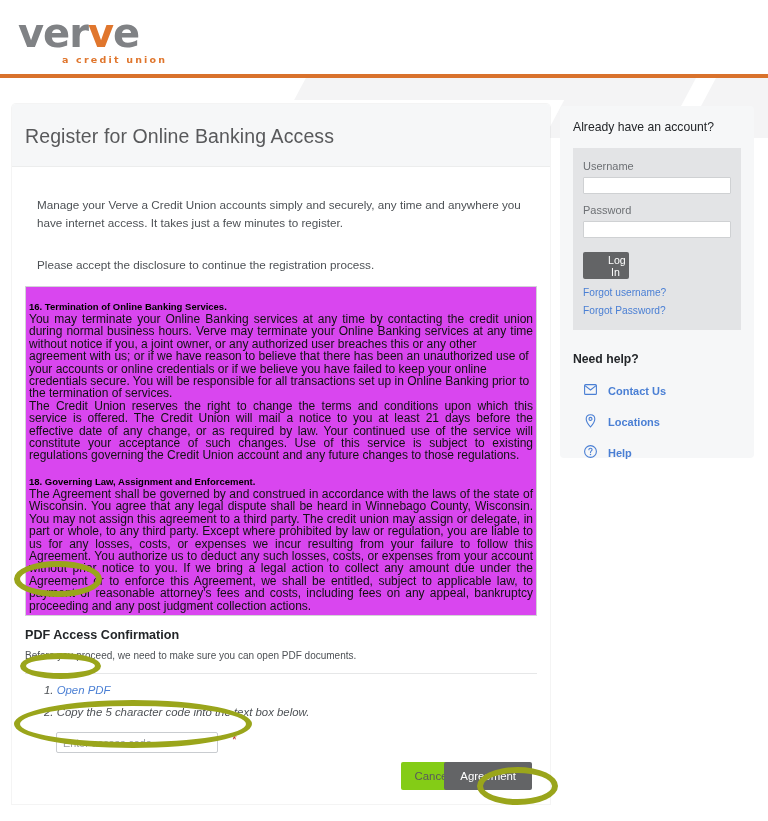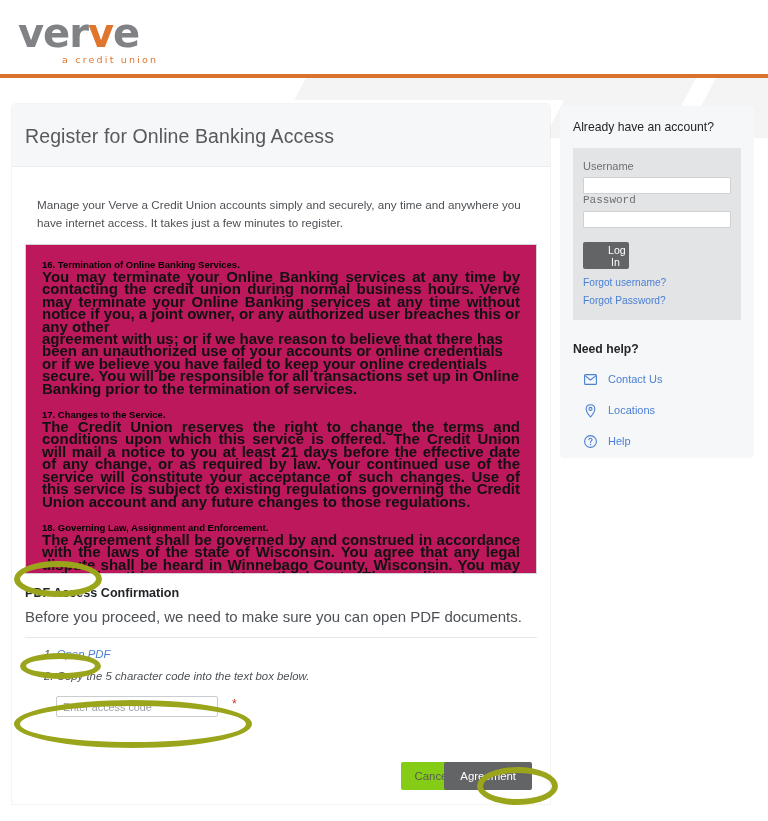--- a/index.html
+++ b/index.html
@@ -30,21 +30,21 @@
     letter-spacing: -1px;
     color: #808285;
     line-height: 42px;
     white-space: nowrap;
   }
   .logo-word .v-accent { color: #e0762d; }
   .logo-tag {
     position: absolute; left: 44px; top: 42px;
     font-family: "DejaVu Sans", sans-serif;
     font-size: 9.5px;
-    font-weight: normal;
+    font-weight: bold;
     letter-spacing: 2.2px;
     color: #e0762d;
     white-space: nowrap;
   }
   .orange-rule {
     position: absolute; left: 0; top: 74px;
     width: 768px; height: 4px;
     background: #d9722c;
   }
 
@@ -98,49 +98,48 @@
     max-width: 505px;
   }
   .intro-p.second { padding-top: 12px; }
 
   
   .disclosure {
     position: relative;
     margin-top: 10px;
     height: 330px;
     border: 1px solid #d2d4d6;
-    background: #be185d;
+    background: #d946ef;
     overflow: hidden;
-    padding: 0 16px;
+    padding: 0 3px;
   }
   .disc-clip {
     position: relative;
     margin-top: -12px;
   }
   .disc-ghost {
     height: 12px;
     overflow: hidden;
     font-size: 9.3px;
     color: #111;
     line-height: 13px;
   }
   .disc-h {
     font-size: 9.5px;
     font-weight: bold;
     color: #000;
     margin: 13px 0 0 0;
     line-height: 13px;
   }
   .disc-p {
-    font-size: 15px;
+    font-size: 12px;
     color: #111;
     margin: 0;
     line-height: 12.4px;
     text-align: justify;
-    font-weight: bold;
   }
   .disc-p.nojust { text-align: left; }
 
   
   .agree-row {
     position: relative;
     margin-top: 12px;
     height: 26px;
   }
   .chk {
@@ -164,21 +163,21 @@
 
   
   .sec-title {
     margin: 12px 0 0 0;
     font-size: 12.6px;
     font-weight: bold;
     color: #232629;
   }
   .sec-sub {
     margin: 8px 0 8px 0;
-    font-size: 15px;
+    font-size: 10px;
     color: #4d5155;
   }
   .hr-light {
     margin-top: 12px;
     height: 1px;
     background: #e6e7e8;
   }
   .step {
     margin: 10px 0 0 0;
     font-size: 11.4px;
@@ -259,21 +258,21 @@
   .login-box {
     margin-top: 14px;
     background: #e3e4e6;
     padding: 12px 10px 14px 10px;
   }
   .in-label {
     font-size: 11px;
     color: #6d7074;
     margin: 0 0 5px 0;
   }
-  .in-label.pw { margin-top: 0; font-family: Liberation Mono, monospace; }
+  .in-label.pw { margin-top: 10px; }
   .in-field {
     display: block;
     width: 100%;
     height: 17px;
     border: 1px solid #cfd1d3;
     background: #ffffff;
     border-radius: 1px;
     outline: none;
     font-family: "Liberation Sans", sans-serif;
     font-size: 11px;
@@ -298,22 +297,23 @@
     text-decoration: none;
   }
   .side-h2 {
     margin: 22px 0 0 0;
     font-size: 12.2px;
     font-weight: bold;
     color: #232629;
   }
   .help-row {
     display: flex;
-    align-items: flex-start;
+    align-items: flex-end;
     margin: 17px 0 0 10px;
+    font-weight: bold;
   }
   .help-ico {
     width: 14px; height: 14px;
     margin-right: 11px;
     display: flex; align-items: center; justify-content: center;
   }
   .help-link {
     font-size: 11px;
     color: #4a7fd4;
     text-decoration: none;
@@ -351,30 +351,30 @@
 
 <div class="main-card">
 
   <div class="card-header">
     <div class="card-title">Register for Online Banking Access</div>
   </div>
 
   <div class="card-body">
 
     <p class="intro-p">Manage your Verve a Credit Union accounts simply and securely, any time and anywhere you have internet access. It takes just a few minutes to register.</p>
+    <p class="intro-p second">Please accept the disclosure to continue the registration process.</p>
 
     <div class="disclosure">
       <div class="disc-clip">
         <div class="disc-ghost">and any and every disclosure</div>
 
         <p class="disc-h">16. Termination of Online Banking Services.</p>
         <p class="disc-p">You may terminate your Online Banking services at any time by contacting the credit union during normal business hours. Verve may terminate your Online Banking services at any time without notice if you, a joint owner, or any authorized user breaches this or any other</p>
         <p class="disc-p nojust">agreement with us; or if we have reason to believe that there has been an unauthorized use of your accounts or online credentials or if we believe you have failed to keep your online credentials secure. You will be responsible for all transactions set up in Online Banking prior to the termination of services.</p>
 
-        <p class="disc-h">17. Changes to the Service.</p>
         <p class="disc-p">The Credit Union reserves the right to change the terms and conditions upon which this service is offered. The Credit Union will mail a notice to you at least 21 days before the effective date of any change, or as required by law. Your continued use of the service will constitute your acceptance of such changes. Use of this service is subject to existing regulations governing the Credit Union account and any future changes to those regulations.</p>
 
         <p class="disc-h">18. Governing Law, Assignment and Enforcement.</p>
         <p class="disc-p">The Agreement shall be governed by and construed in accordance with the laws of the state of Wisconsin. You agree that any legal dispute shall be heard in Winnebago County, Wisconsin. You may not assign this agreement to a third party. The credit union may assign or delegate, in part or whole, to any third party. Except where prohibited by law or regulation, you are liable to us for any losses, costs, or expenses we incur resulting from your failure to follow this Agreement. You authorize us to deduct any such losses, costs, or expenses from your account without prior notice to you. If we bring a legal action to collect any amount due under the Agreement or to enforce this Agreement, we shall be entitled, subject to applicable law, to payment of reasonable attorney's fees and costs, including fees on any appeal, bankruptcy proceeding and any post judgment collection actions.</p>
       </div>
     </div>
 
 
     <p class="sec-title">PDF Access Confirmation</p>
     <p class="sec-sub">Before you proceed, we need to make sure you can open PDF documents.</p>

